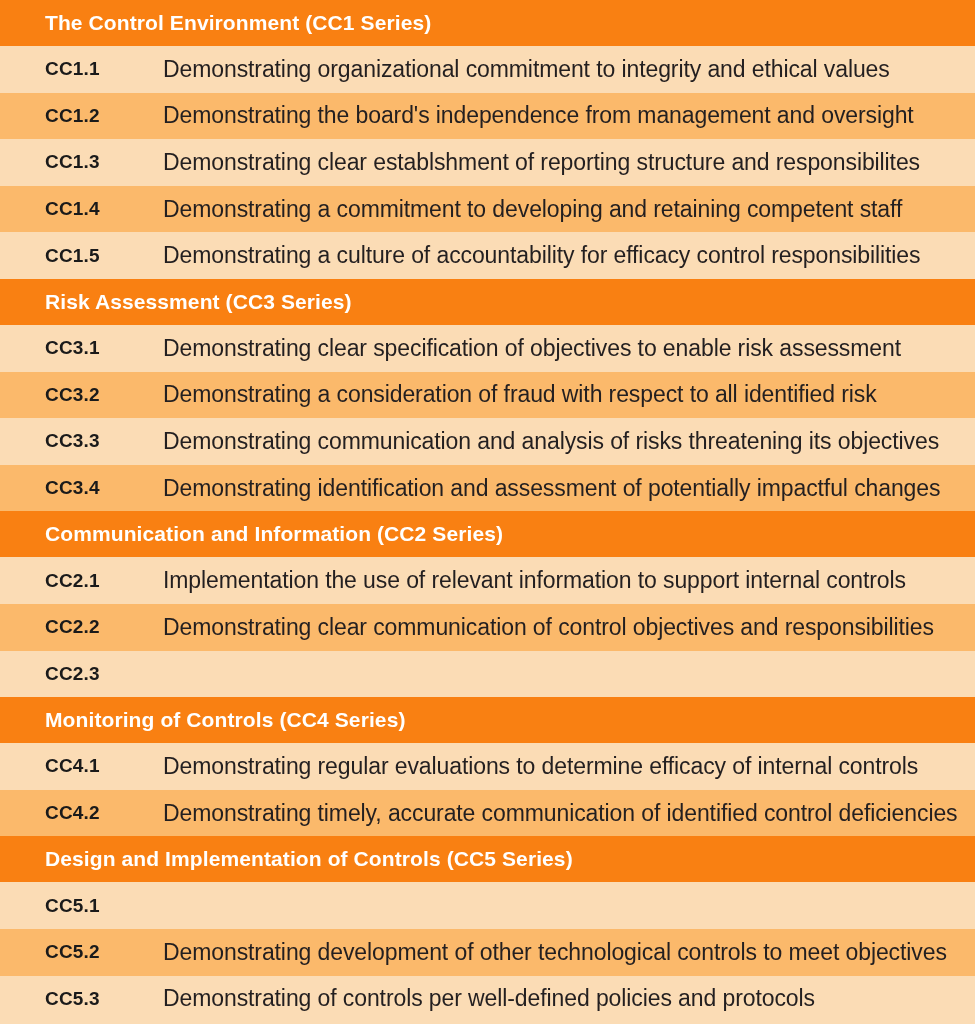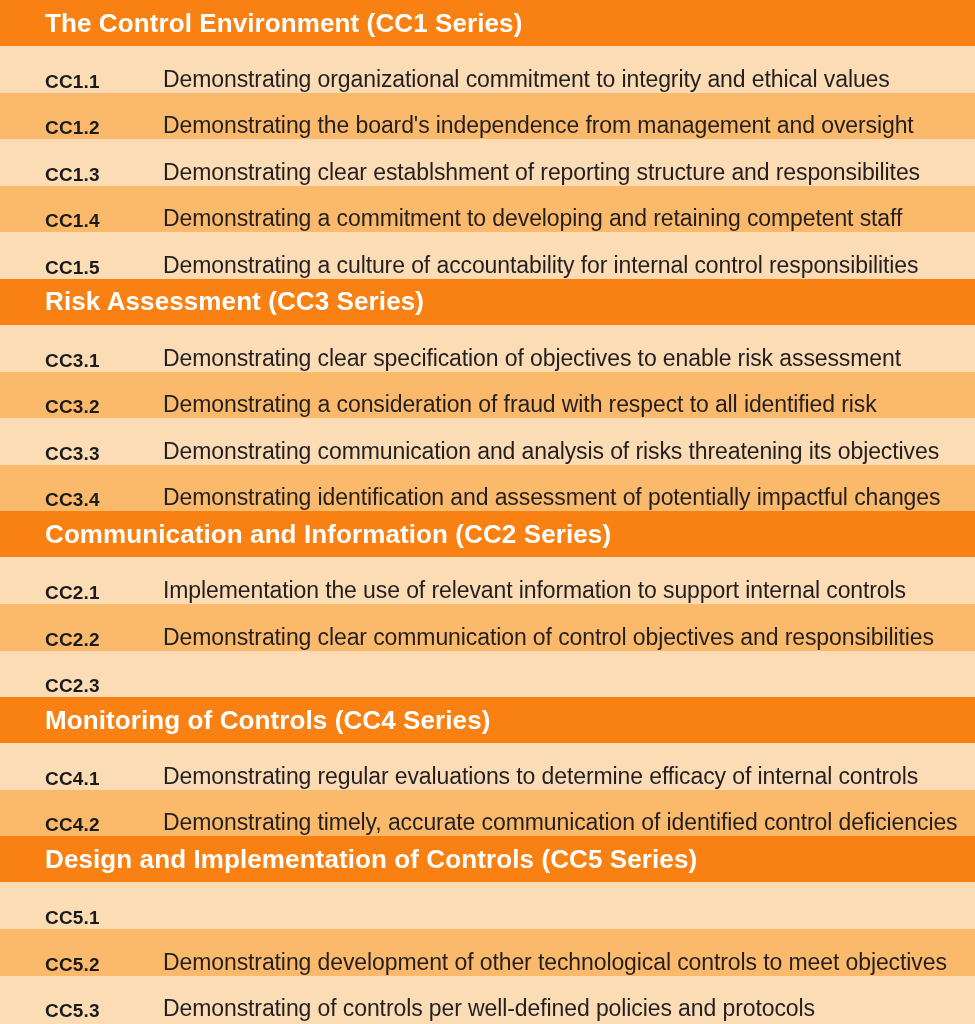--- a/index.html
+++ b/index.html
@@ -21,35 +21,35 @@
     display: flex;
     flex-direction: column;
     box-sizing: border-box;
     background: #FBDCB5;
   }
 
   
   .section-header {
     background: #F98012;
     color: #FFFFFF;
-    font-size: 26px;
+    font-size: 21px;
     font-weight: bold;
     letter-spacing: 0.1px;
     display: flex;
     align-items: center;
     padding-left: 45px;
     box-sizing: border-box;
     flex: 0 0 auto;
     height: 46px;
   }
 
   
   .criterion-row {
     display: flex;
-    align-items: flex-end;
+    align-items: center;
     box-sizing: border-box;
     flex: 0 0 auto;
     height: 46.6px;
     padding-left: 45px;
   }
   .criterion-row.light {
     background: #FBDCB5;
   }
   .criterion-row.dark {
     background: #FBB96B;
@@ -93,21 +93,21 @@
   <div class="criterion-row light">
     <span class="criterion-code">CC1.3</span>
     <span class="criterion-desc">Demonstrating clear establshment of reporting structure and responsibilites</span>
   </div>
   <div class="criterion-row dark">
     <span class="criterion-code">CC1.4</span>
     <span class="criterion-desc">Demonstrating a commitment to developing and retaining competent staff</span>
   </div>
   <div class="criterion-row light">
     <span class="criterion-code">CC1.5</span>
-    <span class="criterion-desc">Demonstrating a culture of accountability for internal control responsibilities</span>
+    <span class="criterion-desc">Demonstrating a culture of accountability for efficacy control responsibilities</span>
   </div>
 
   <div class="section-header">
     <span>Risk Assessment (CC3 Series)</span>
   </div>
   <div class="criterion-row light">
     <span class="criterion-code">CC3.1</span>
     <span class="criterion-desc">Demonstrating clear specification of objectives to enable risk assessment</span>
   </div>
   <div class="criterion-row dark">

